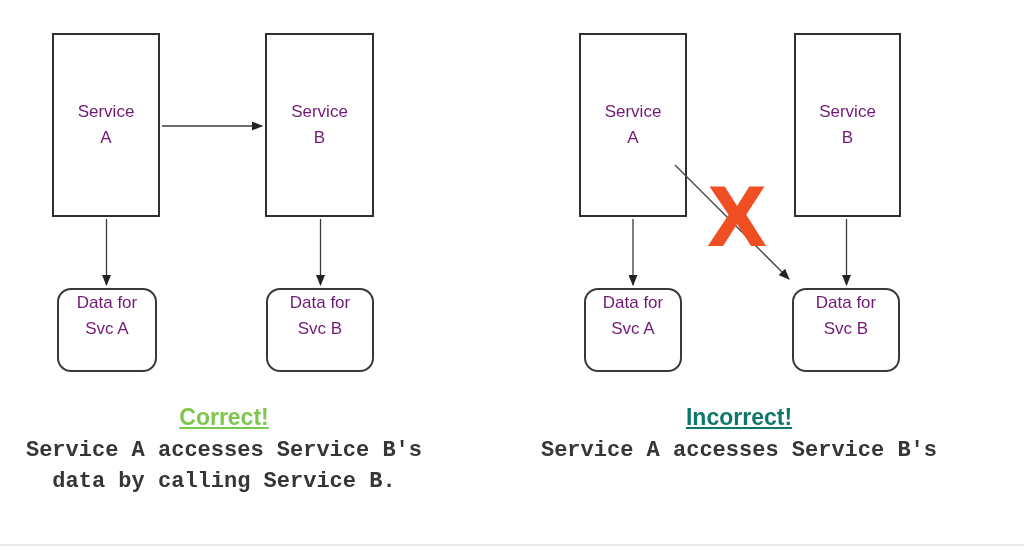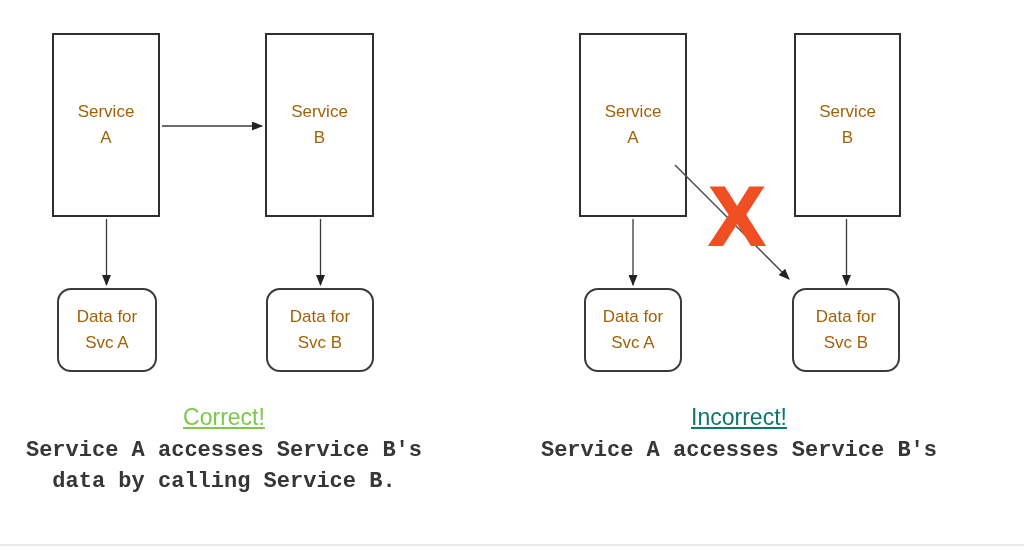--- a/index.html
+++ b/index.html
@@ -36,36 +36,35 @@
     justify-content: center;
     text-align: center;
     box-sizing: border-box;
   }
   .dbox {
     position: absolute;
     border: 2px solid #3a3a3a;
     border-radius: 14px;
     background: #ffffff;
     display: flex;
-    align-items: center;
     justify-content: center;
     text-align: center;
     box-sizing: border-box;
   }
-  .box-label { font-size: 17px; line-height: 26px; color: #a16207; }
+  .box-label { font-size: 17px; line-height: 26px; color: #701a75; }
   .box-label span { display: block; }
   .caption {
     position: absolute;
     top: 402px;
     width: 420px;
     text-align: center;
   }
   .verdict {
     font-size: 23px;
-    font-weight: 400;
+    font-weight: 700;
     text-decoration: underline;
     line-height: 30px;
     margin-bottom: 3px;
   }
   .verdict-correct   { color: #7dc84c; }
   .verdict-incorrect { color: #0f766e; }
   .caption-text {
     font-size: 22px;
     font-weight: 700;
     color: #363636;

